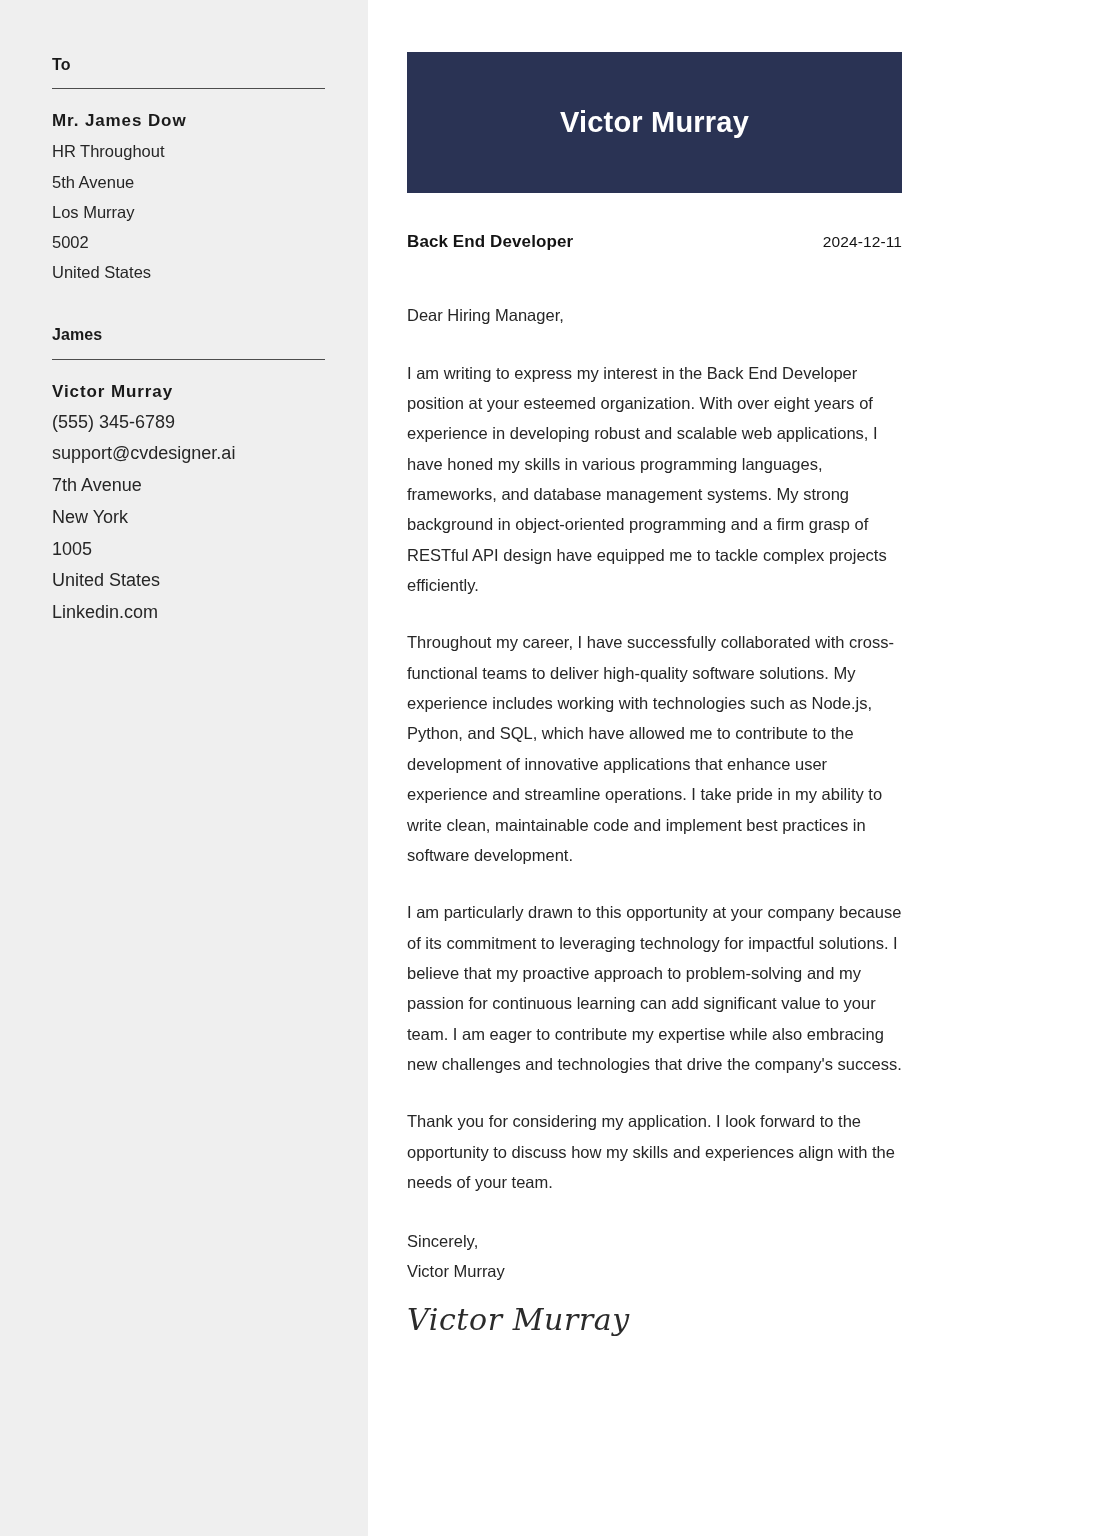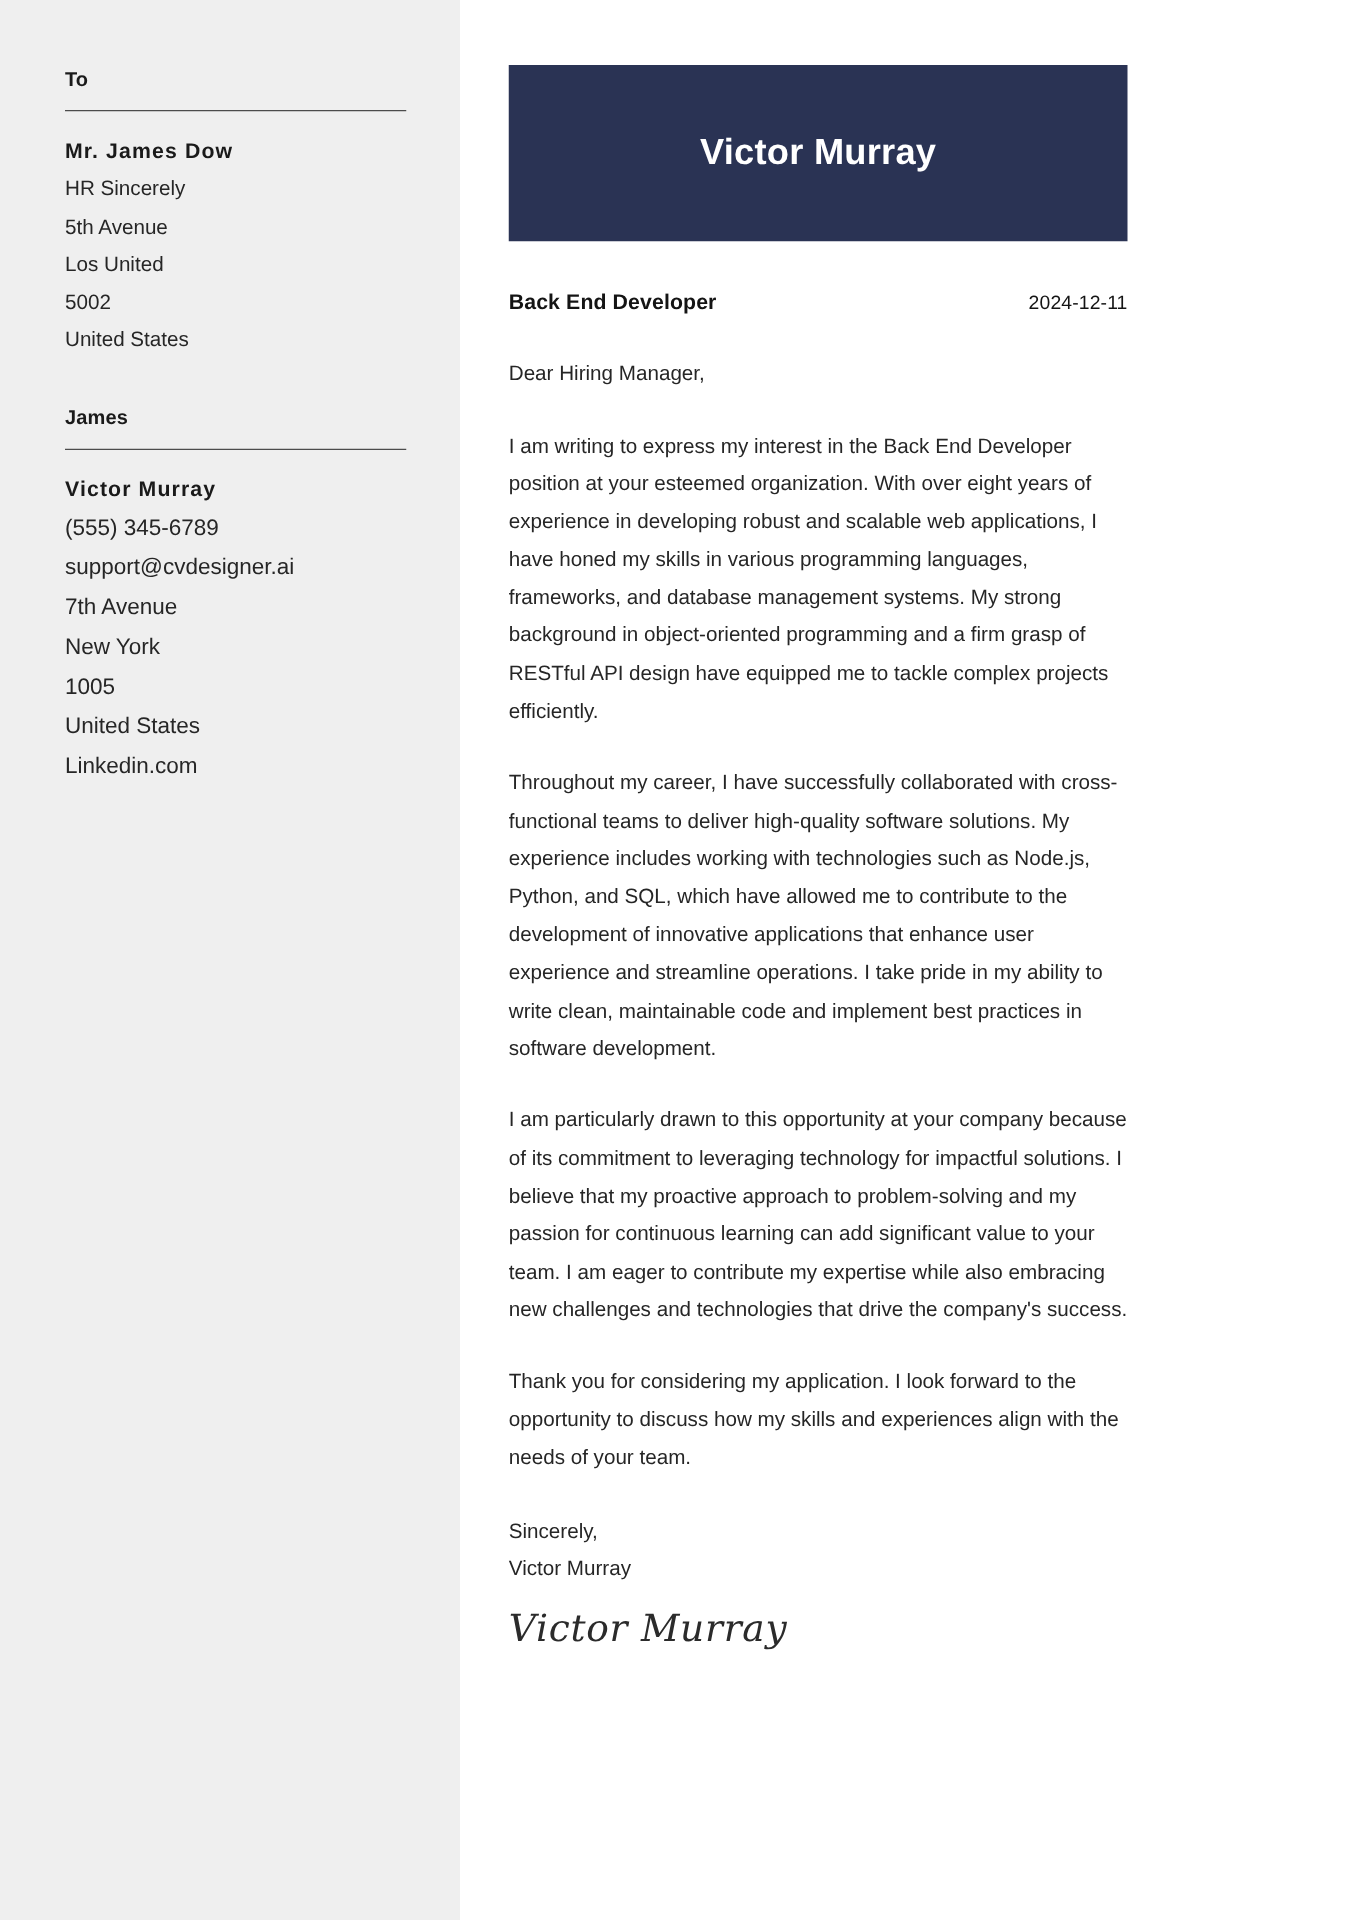--- a/index.html
+++ b/index.html
@@ -116,21 +116,21 @@
   }
 
   .letter-date {
     font-size: 15.5px;
     font-weight: normal;
     color: #141414;
     letter-spacing: 0.1px;
   }
 
   .letter-body {
-    margin-top: 32px;
+    margin-top: 48px;
   }
 
   .salutation {
     font-size: 16.5px;
     color: #262626;
     line-height: 1.85;
   }
 
   .para {
     font-size: 16.5px;
@@ -165,23 +165,23 @@
 
 <div class="page">
 
   <aside class="sidebar">
 
     <section>
       <div class="side-heading">To</div>
       <div class="side-rule"></div>
       <div class="side-block">
         <div class="side-name">Mr. James Dow</div>
-        <div class="side-line">HR Sincerely</div>
+        <div class="side-line">HR Throughout</div>
         <div class="side-line">5th Avenue</div>
-        <div class="side-line">Los United</div>
+        <div class="side-line">Los Murray</div>
         <div class="side-line">5002</div>
         <div class="side-line">United States</div>
       </div>
     </section>
 
     <div class="side-gap"></div>
 
     <section>
       <div class="side-heading">James</div>
       <div class="side-rule"></div>

